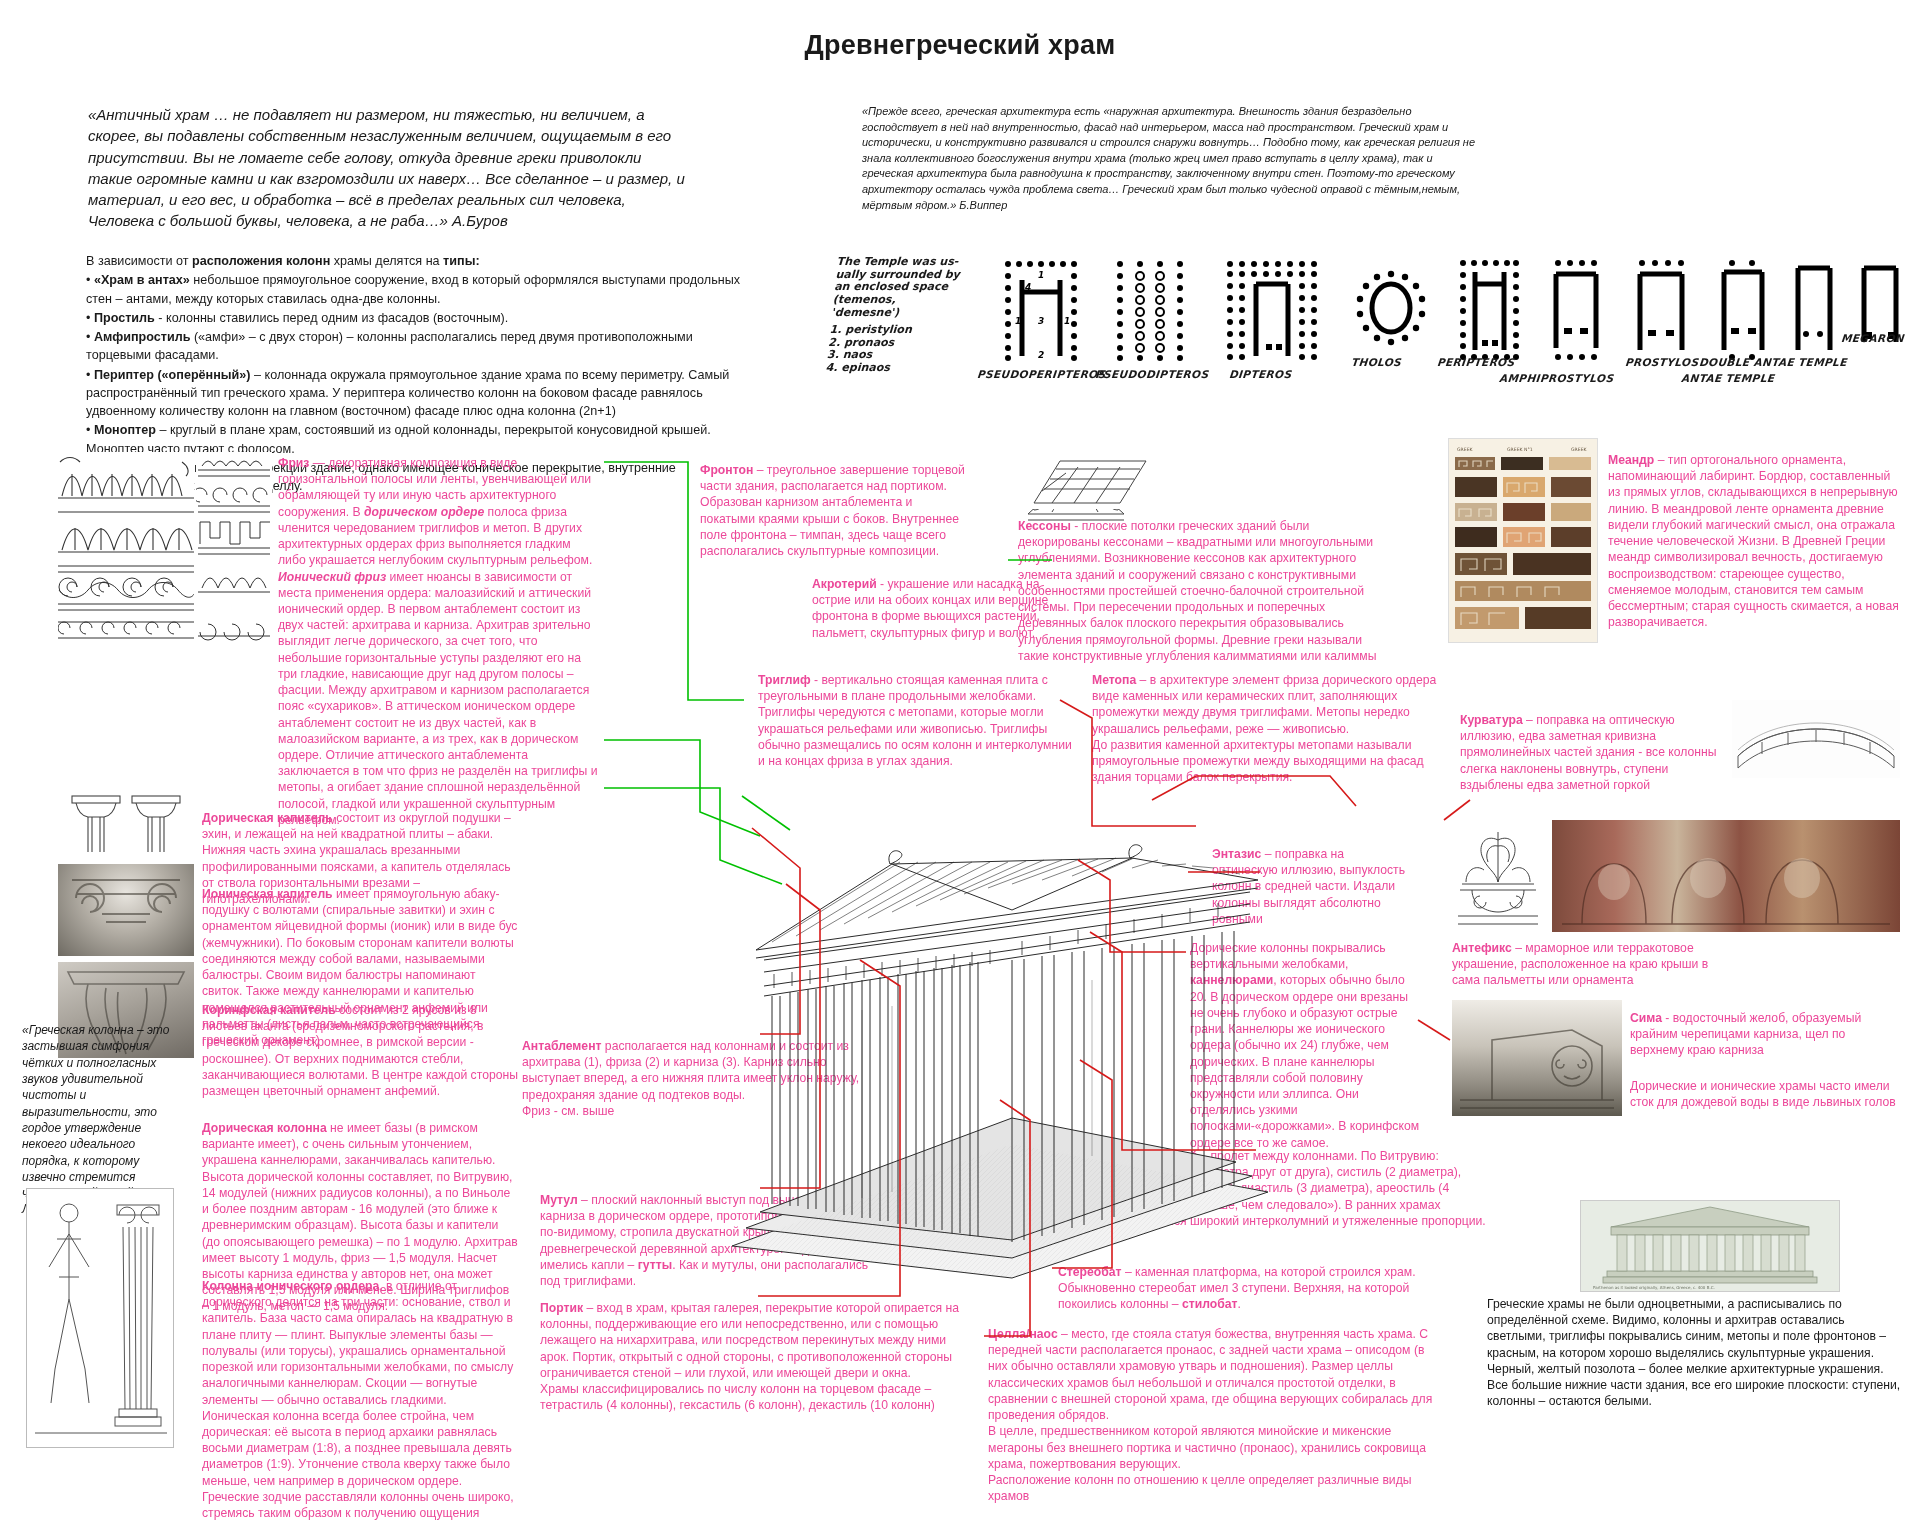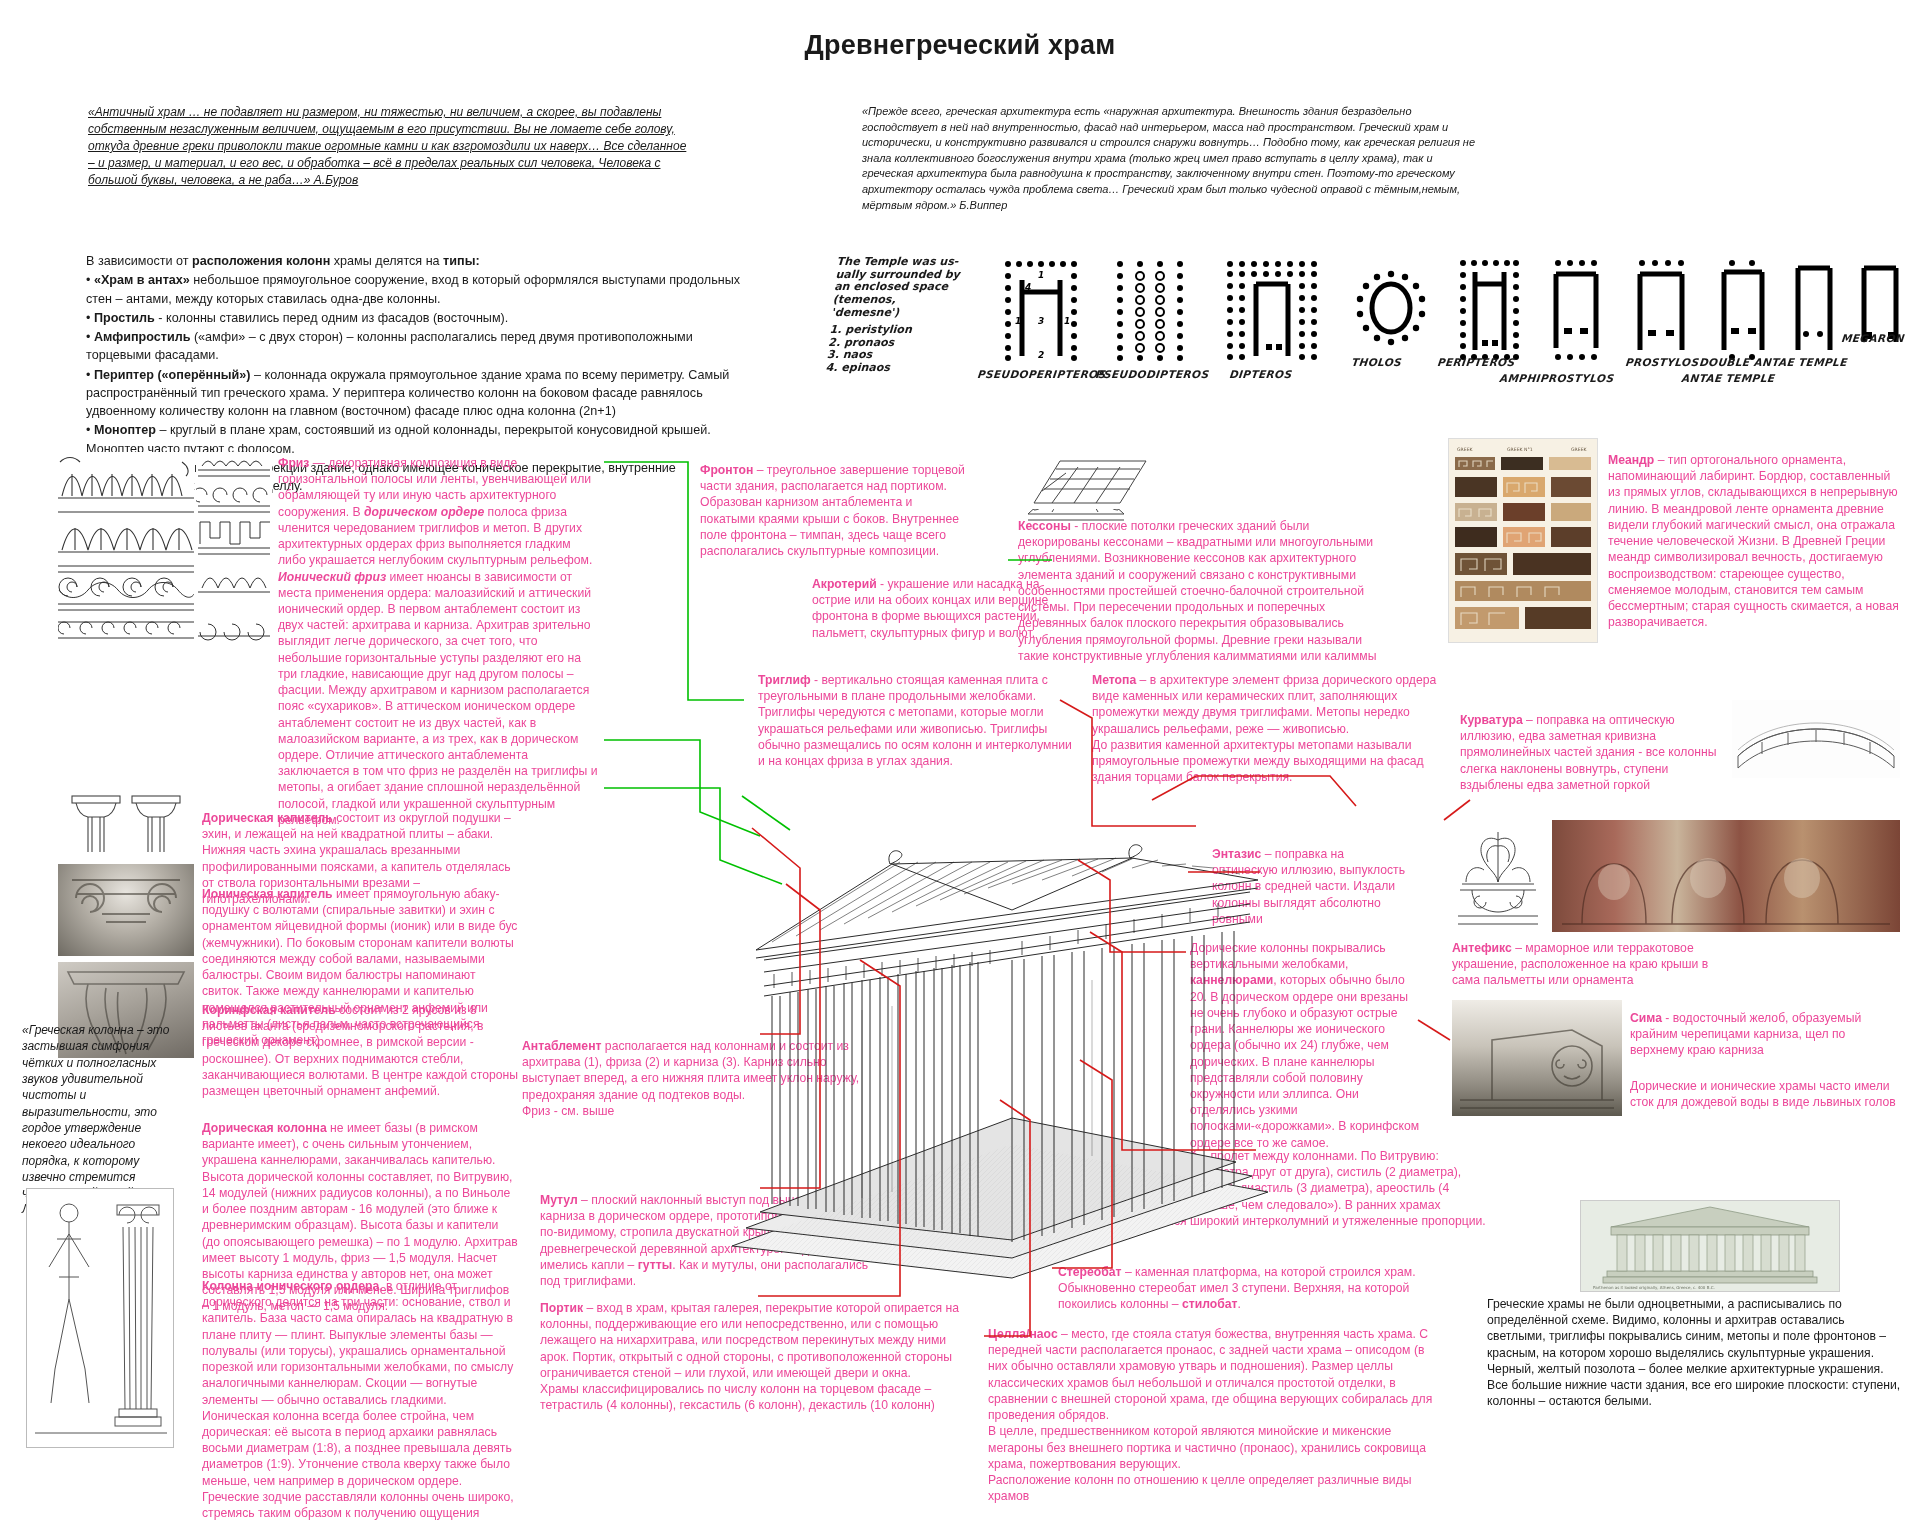--- a/index.html
+++ b/index.html
@@ -25,21 +25,21 @@
     letter-spacing: .2px;
   }
 
   
   .quote {
     position: absolute;
     font-style: italic;
     line-height: 1.42;
     color: #1a1a1a;
   }
-  .quote-1 { left: 88px; top: 104px; width: 600px; font-size: 12px; text-decoration: underline; }
+  .quote-1 { left: 88px; top: 104px; width: 600px; font-size: 15px; }
   .quote-2 { left: 862px; top: 104px; width: 616px; font-size: 11px; }
   .quote-3 { left: 1478px; top: 104px; width: 420px; font-size: 12.4px; }
 
   
   .types {
     position: absolute; left: 86px; top: 252px; width: 660px;
     font-size: 12.6px; line-height: 1.45;
   }
   .types p { margin: 0 0 1px 0; }
   .types b { font-weight: bold; }

